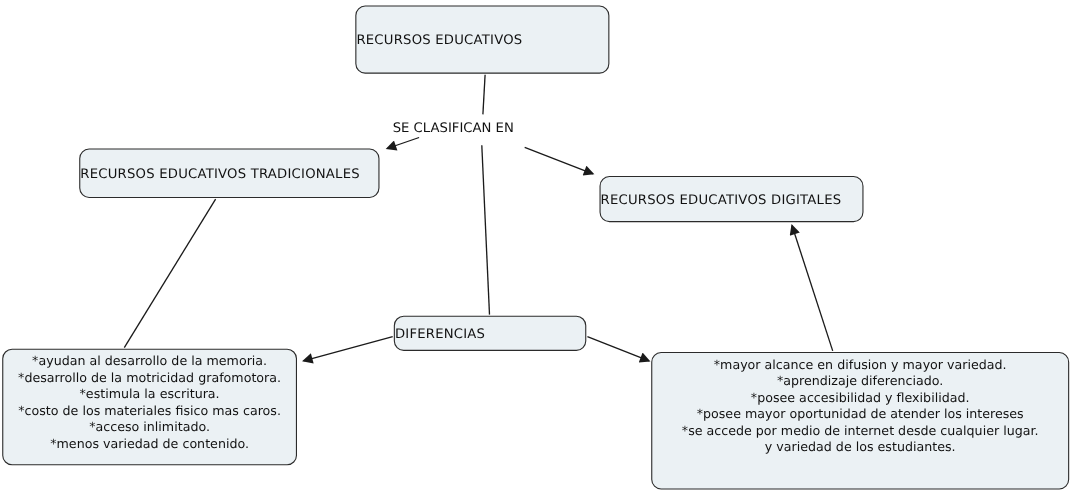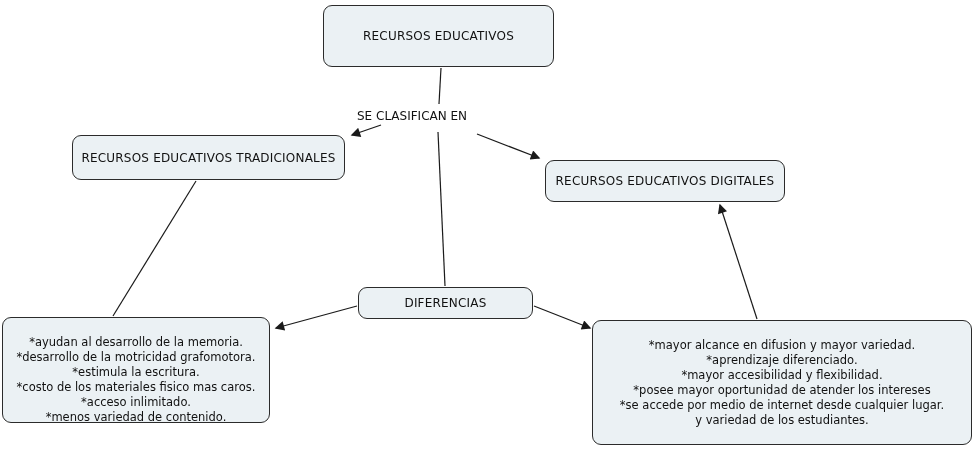--- a/index.html
+++ b/index.html
@@ -23,34 +23,33 @@
   }
   .node {
     position: absolute;
     box-sizing: border-box;
     background: var(--node-fill, #ebf1f4);
     border: 1px solid var(--node-border, #2b2b2b);
     border-radius: 9px;
     color: var(--text-color, #111111);
     display: flex;
     align-items: center;
-    justify-content: center;
     text-align: center;
   }
   .node.title-node {
     font-size: 12px;
     letter-spacing: 0.2px;
     white-space: nowrap;
   }
   .node.detail-node {
     flex-direction: column;
     justify-content: flex-start;
     font-size: 11.5px;
     line-height: 15px;
-    padding-top: 17px;
+    padding-top: 3px;
   }
   .detail-line {
     white-space: nowrap;
   }
   .floating-label {
     position: absolute;
     font-size: 12px;
     color: var(--text-color, #111111);
     text-align: left;
     white-space: nowrap;
@@ -116,19 +115,19 @@
     <div class="detail-line">*desarrollo de la motricidad grafomotora.</div>
     <div class="detail-line">*estimula la escritura.</div>
     <div class="detail-line">*costo de los materiales fisico mas caros.</div>
     <div class="detail-line">*acceso inlimitado.</div>
     <div class="detail-line">*menos variedad de contenido.</div>
   </div>
 
   <div id="node-digi-details" class="node detail-node">
     <div class="detail-line">*mayor alcance en difusion y mayor variedad.</div>
     <div class="detail-line">*aprendizaje diferenciado.</div>
-    <div class="detail-line">*mayor accesibilidad y flexibilidad.</div>
+    <div class="detail-line">*posee accesibilidad y flexibilidad.</div>
     <div class="detail-line">*posee mayor oportunidad de atender los intereses</div>
     <div class="detail-line">*se accede por medio de internet desde cualquier lugar.</div>
     <div class="detail-line">y variedad de los estudiantes.</div>
   </div>
 
 </div>
 
 </body></html>

